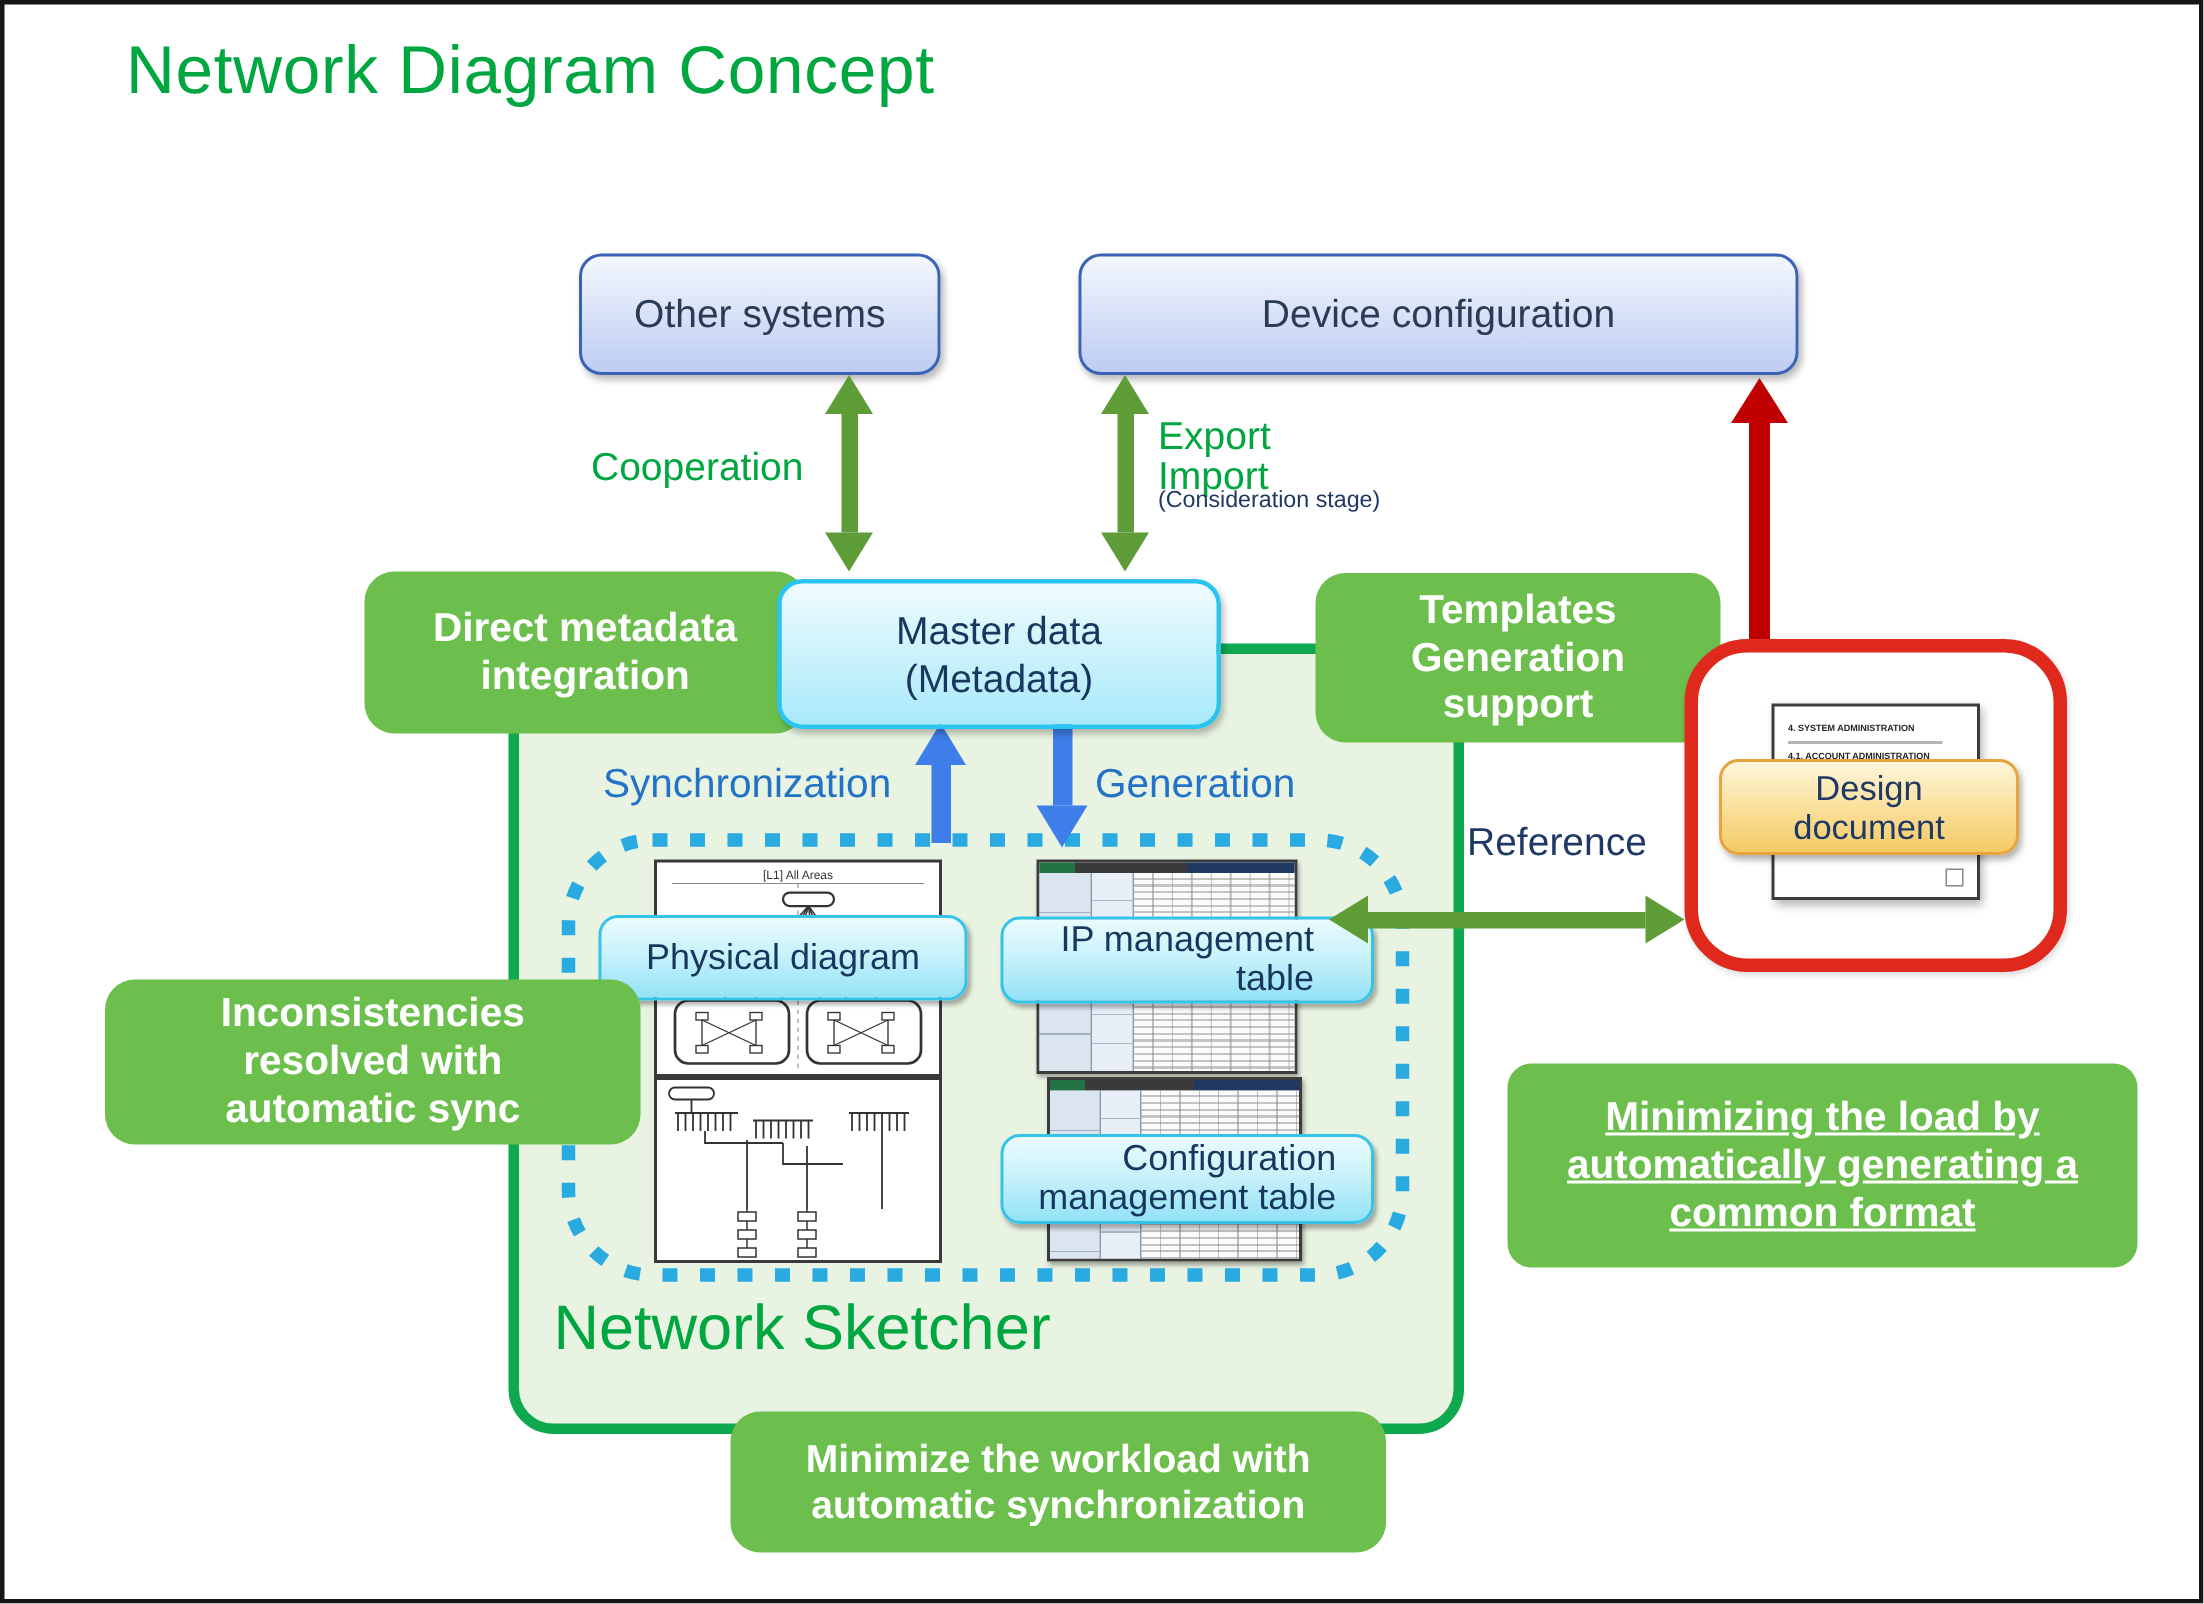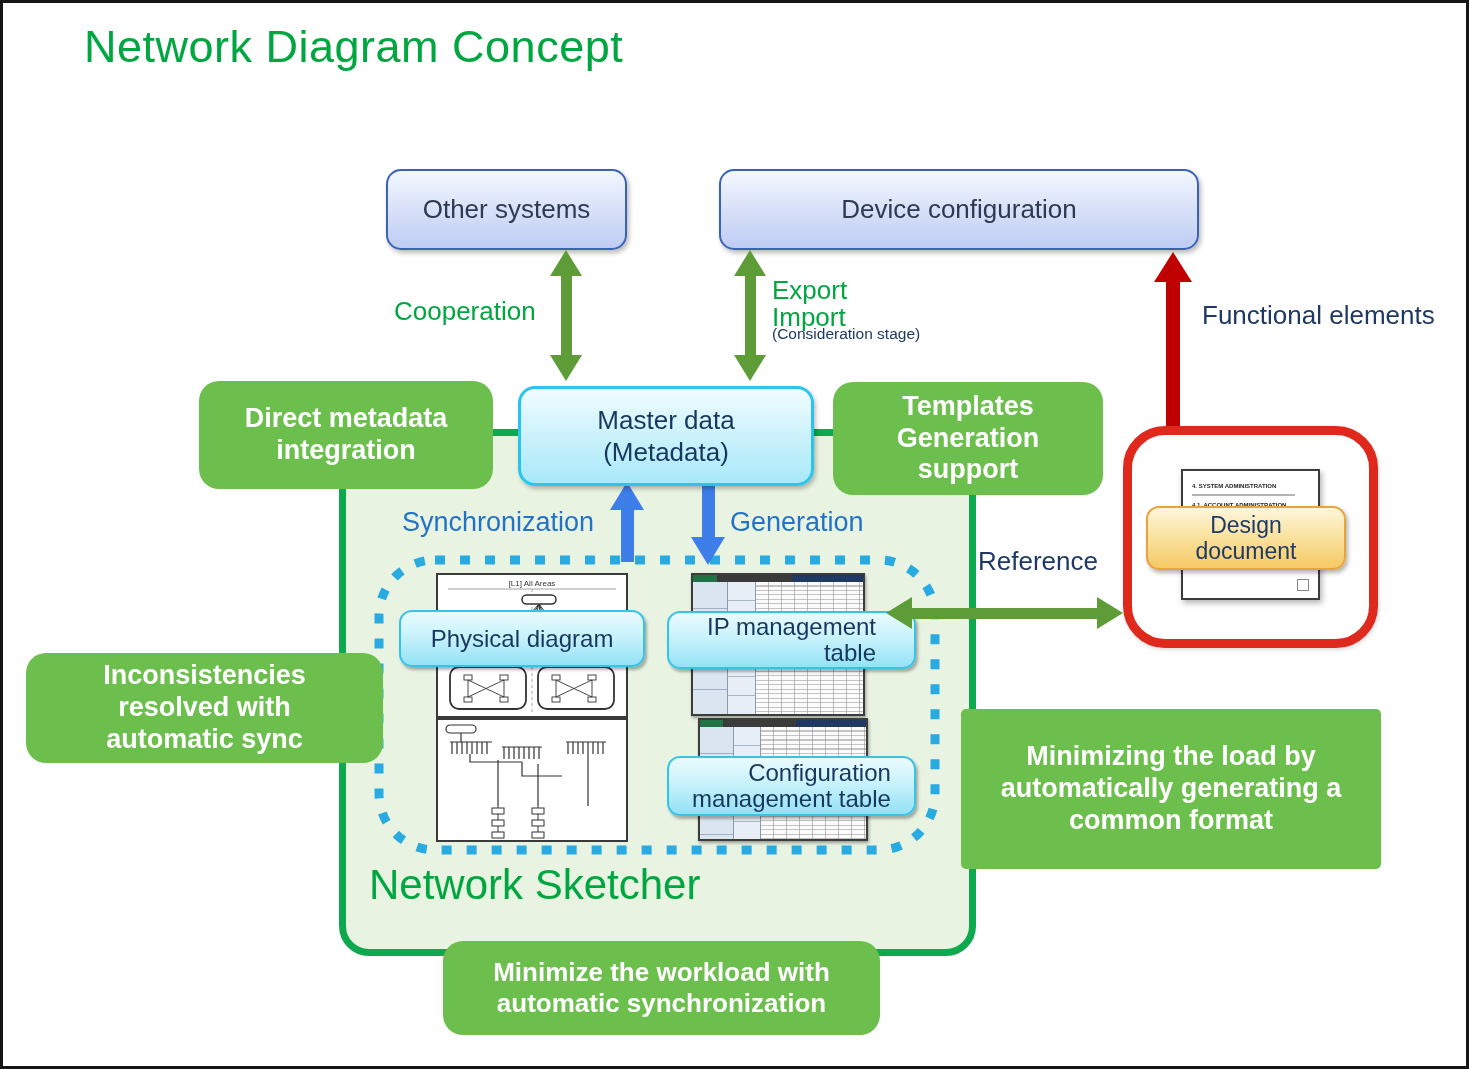--- a/index.html
+++ b/index.html
@@ -21,21 +21,21 @@
 
   
   .sysbox {
     border:2.5px solid #3A62B5; border-radius:15px;
     background:linear-gradient(180deg,#F3F7FE 0%,#D8E1F8 50%,#BECCF4 100%);
     color:#2C3A52; font-size:26px;
     box-shadow:2px 3px 5px rgba(0,0,0,.28);
   }
   .callout {
     background:#6CBF4D; border-radius:20px; color:#fff; font-weight:bold;
-    font-size:27px; line-height:1.18;
+    font-size:27px; line-height:1.18;margin-left:44px;
   }
   .cyanlabel {
     border:2.5px solid #35C3E8; border-radius:13px;
     background:linear-gradient(180deg,#EAFBFE 0%,#C9F2FB 45%,#93E2F6 100%);
     color:#17375E; font-size:24px; line-height:1.08;
     box-shadow:2px 3px 3px rgba(0,0,0,.3);
     text-align:right;
   }
   .masterbox {
     border:3px solid #29C5F0; border-radius:17px;
@@ -215,21 +215,21 @@
 management table</div>
 
   <div class="abs callout center pre" style="left:196px; top:378px; width:294px; height:108px;">Direct metadata
 integration</div>
   <div class="abs callout center pre" style="left:830px; top:379px; width:270px; height:113px;">Templates
 Generation
 support</div>
   <div class="abs callout center pre" style="left:23px; top:650px; width:357px; height:110px;">Inconsistencies
 resolved with
 automatic sync</div>
-  <div class="abs callout center pre" style="left:958px; top:706px; width:420px; height:160px; border-radius:5px;">Minimizing the load by
+  <div class="abs callout center pre" style="left:958px; top:706px; width:420px; height:136px; border-radius:16px;text-decoration:underline;">Minimizing the load by
 automatically generating a
 common format</div>
   <div class="abs callout center pre" style="left:440px; top:938px; width:437px; height:94px; font-size:26px;">Minimize the workload with
 automatic synchronization</div>
 
   <div class="abs masterbox center pre" style="left:515px; top:383px; width:290px; height:94px;">Master data
 (Metadata)</div>
 
   <div class="abs sysbox center" style="left:383px; top:166px; width:237px; height:77px;">Other systems</div>
   <div class="abs sysbox center" style="left:716px; top:166px; width:476px; height:77px;">Device configuration</div>
@@ -246,21 +246,20 @@
   </div>
   <div class="abs greenText" style="left:391px; top:293px; font-size:26px;">Cooperation</div>
   <div class="abs greenText pre" style="left:769px; top:274px; font-size:26px; line-height:1.02;">Export
 Import</div>
   <div class="abs navyText" style="left:769px; top:322px; font-size:15.5px;">(Consideration stage)</div>
 
   <div class="abs varrow red xthick" style="left:1151px; top:249px; height:177px; width:38px;">
     <div class="triU"></div>
       <div class="shaftV"></div>
   </div>
-  <div class="abs navyText" style="left:1199px; top:297px; font-size:26px;">Functional elements</div>
 
   <div class="abs redframe" style="left:1120px; top:423px; width:237px; height:204px;"></div>
   <div class="abs doc-page" style="left:1178px; top:466px; width:139px; height:131px;">
     <div class="doc-h">4. SYSTEM ADMINISTRATION</div>
     <div class="doc-sub"></div>
     <div class="doc-h">4.1. ACCOUNT ADMINISTRATION</div>
     <div class="doc-table">
       <div class="doc-thead"></div>
       <div class="doc-tr"></div>
         <div class="doc-tr"></div>

